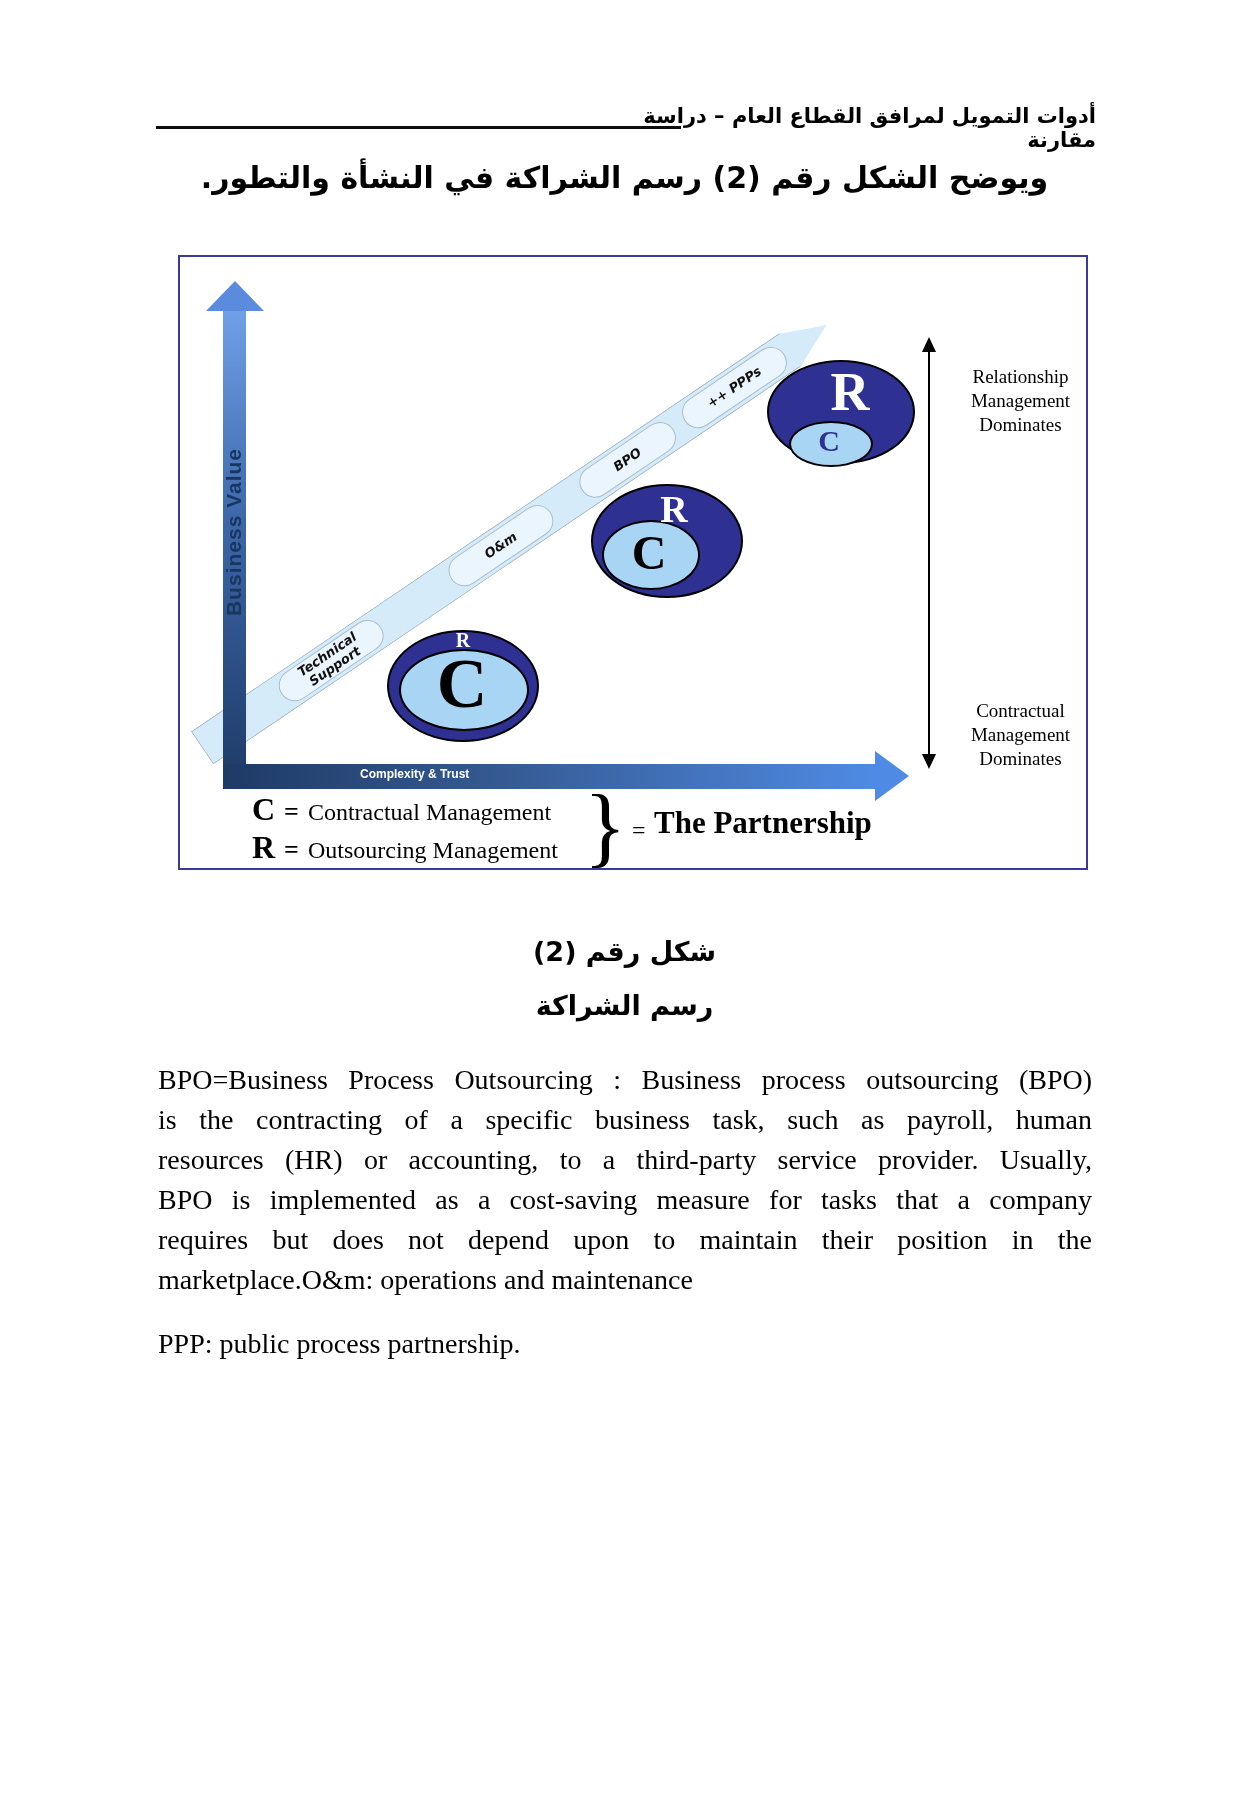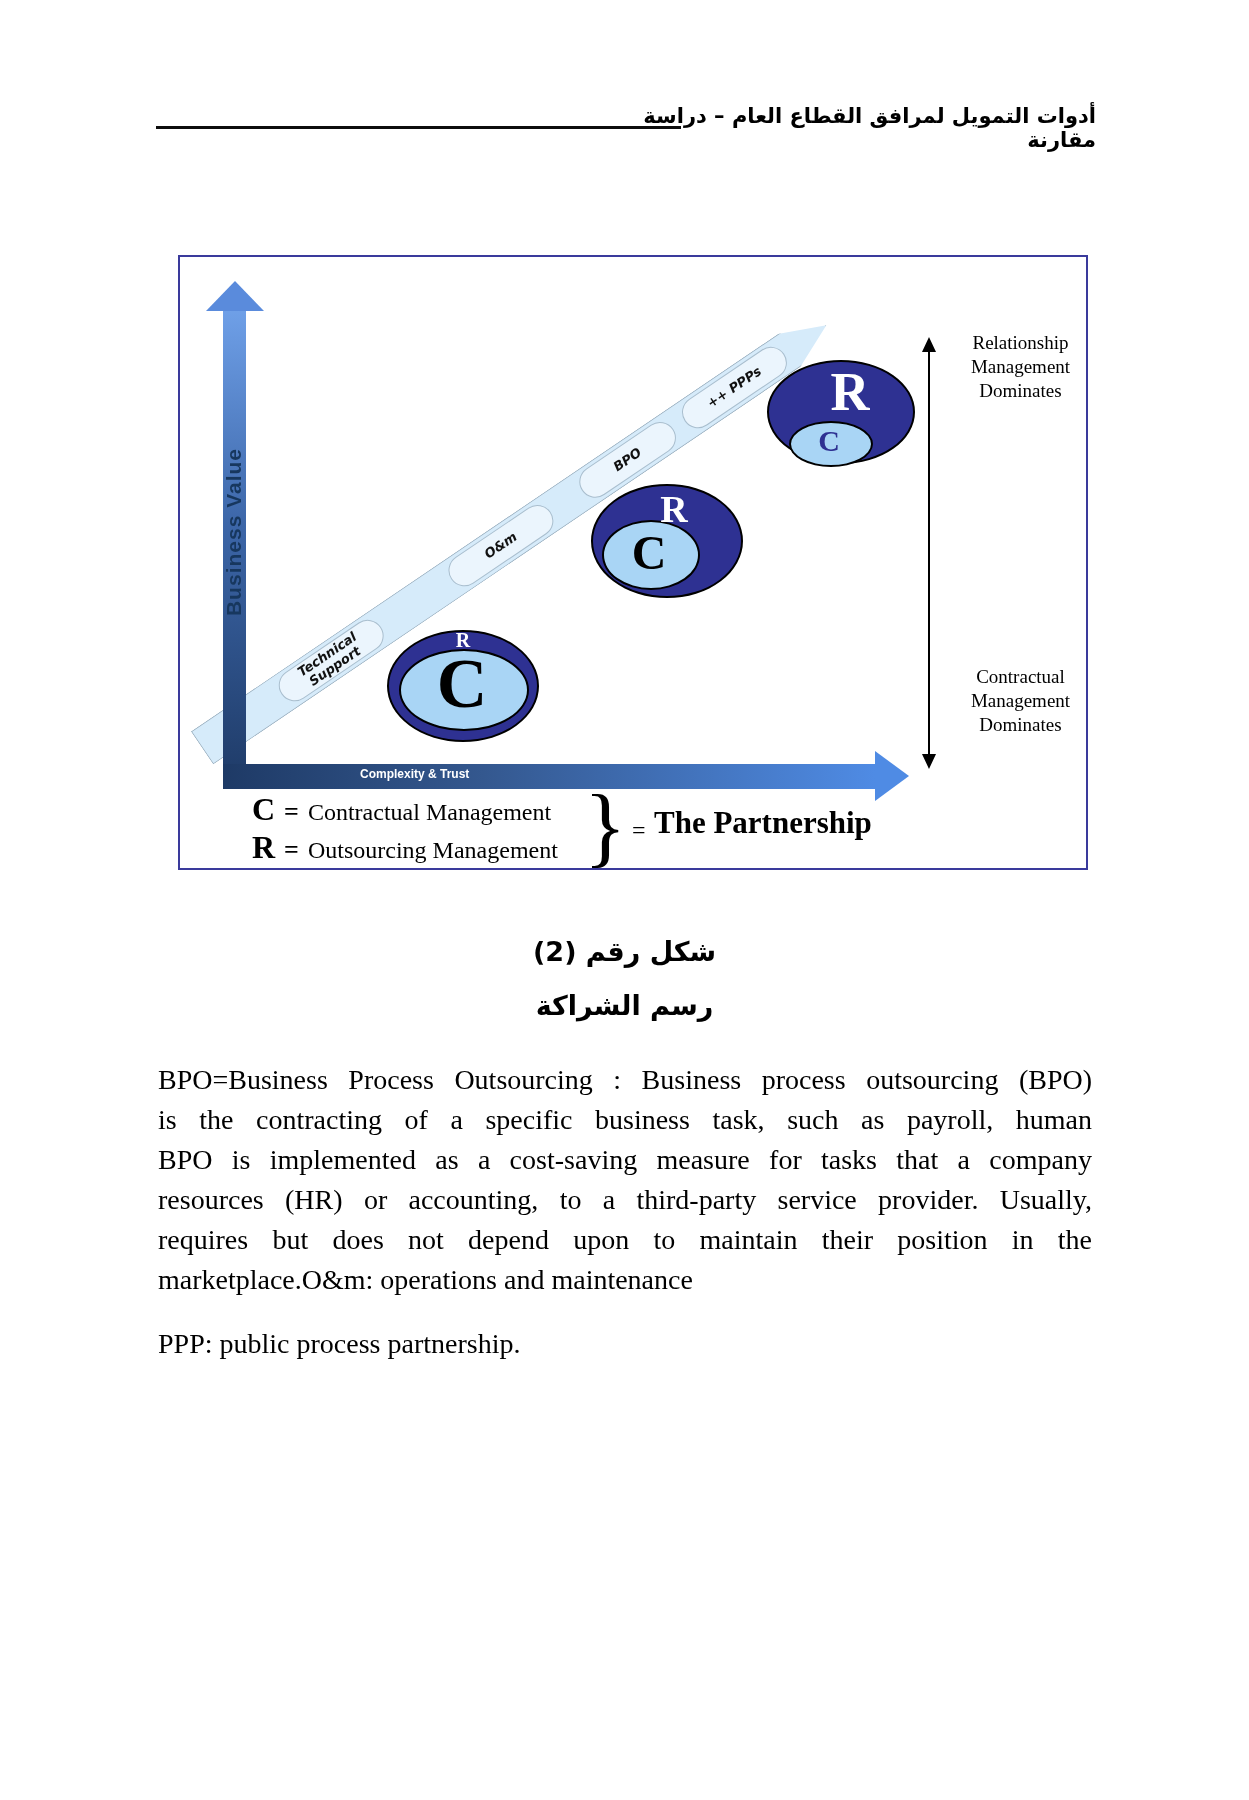--- a/index.html
+++ b/index.html
@@ -60,21 +60,21 @@
   .c3-inner{left:609px;top:164px;width:80px;height:42px;}
   .c3-r{left:640px;top:104px;width:60px;font-size:54px;line-height:62px;color:#fff;}
   .c3-c{left:629px;top:164px;width:40px;font-size:30px;line-height:40px;color:#2e3192;}
   
   .dbl-line{left:748px;top:94px;width:2px;height:404px;background:#000;}
   .dbl-top{left:742px;top:80px;width:0;height:0;
     border-left:7px solid transparent;border-right:7px solid transparent;border-bottom:15px solid #000;}
   .dbl-bottom{left:742px;top:497px;width:0;height:0;
     border-left:7px solid transparent;border-right:7px solid transparent;border-top:15px solid #000;}
   .side-label{width:165px;text-align:center;font-family:"Liberation Serif",serif;
-    font-size:19px;line-height:24px;color:#000;}
+    font-size:19px;line-height:24px;color:#000;margin-top:34px;}
   .side-top{left:758px;top:74px;}
   .side-bottom{left:758px;top:408px;}
   
   .legend-row{display:flex;align-items:baseline;gap:9px;font-family:"Liberation Serif",serif;}
   .legend-c{left:72px;top:534px;}
   .legend-r{left:72px;top:572px;}
   .legend-sym{font-weight:bold;font-size:32px;}
   .legend-eq{font-weight:bold;font-size:26px;}
   .legend-txt{font-size:24px;}
   .legend-brace{left:404px;top:528px;font-size:88px;line-height:84px;font-family:"Liberation Serif",serif;}
@@ -96,20 +96,21 @@
     font-family:"DejaVu Sans",sans-serif;font-size:25px;}
 </style>
 </head>
 <body>
 
 <div id="page">
 
   <div class="abs header-rule"></div>
   <div class="abs header-title">أدوات التمويل لمرافق القطاع العام – دراسة مقارنة</div>
 
+  <div class="abs intro-line">ويوضح الشكل رقم (2) رسم الشراكة في النشأة والتطور.</div>
 
   <div class="abs figure-box">
 
     <div class="abs diag-arrow">
       <div class="pill pill-1">Technical Support</div>
       <div class="pill pill-2">O&amp;m</div>
       <div class="pill pill-3">BPO</div>
       <div class="pill pill-4">++ PPPs</div>
     </div>
 
@@ -156,22 +157,22 @@
     <div class="abs legend-eq2">=</div>
     <div class="abs legend-result">The Partnership</div>
   </div>
 
   <div class="abs caption-1">شكل رقم (2)</div>
   <div class="abs caption-2">رسم الشراكة</div>
 
   <div class="abs body-text">
     <div class="line">BPO=Business Process Outsourcing : Business process outsourcing (BPO)</div>
     <div class="line">is the contracting of a specific business task, such as payroll, human</div>
+    <div class="line">resources (HR) or accounting, to a third-party service provider. Usually,</div>
     <div class="line">BPO is implemented as a cost-saving measure for tasks that a company</div>
-    <div class="line">resources (HR) or accounting, to a third-party service provider. Usually,</div>
     <div class="line">requires but does not depend upon to maintain their position in the</div>
     <div class="line last">marketplace.O&amp;m: operations and maintenance</div>
   </div>
 
   <div class="abs ppp-line">PPP: public process partnership.</div>
 
   <div class="abs footer-rule"></div>
   <div class="abs footer-num">200</div>
 
 </div>

